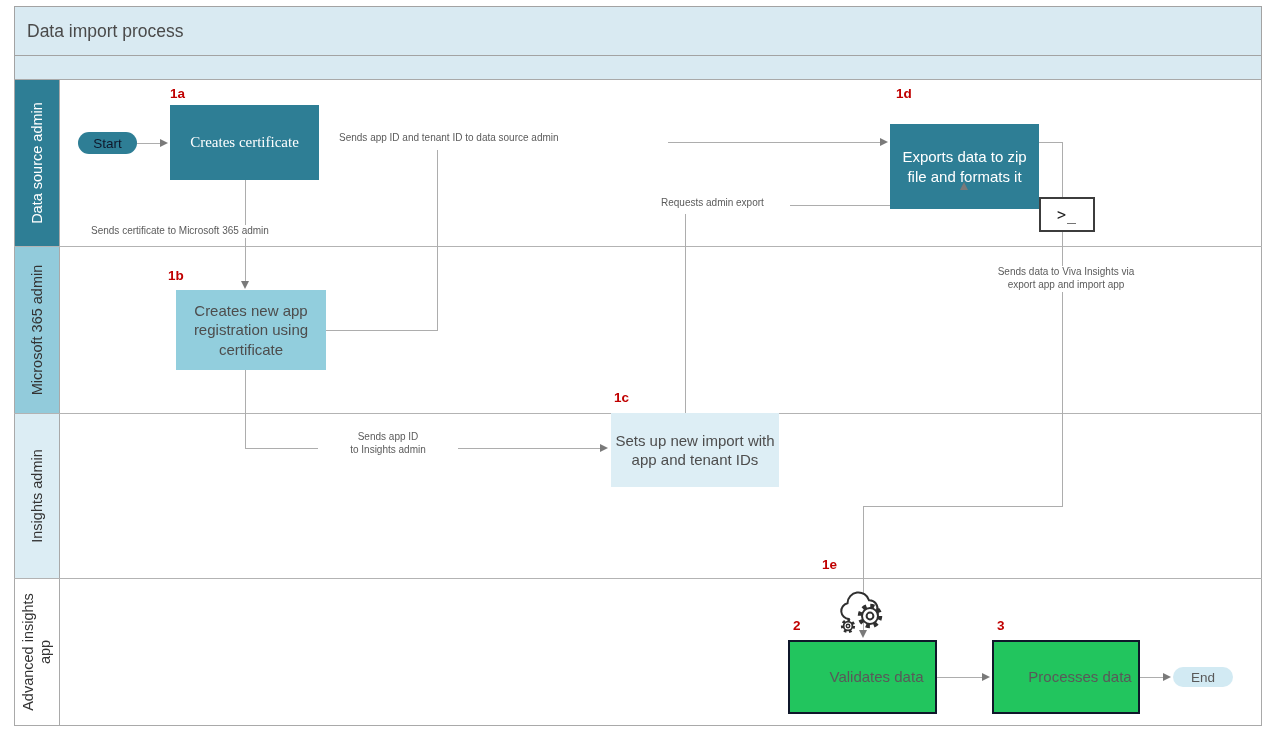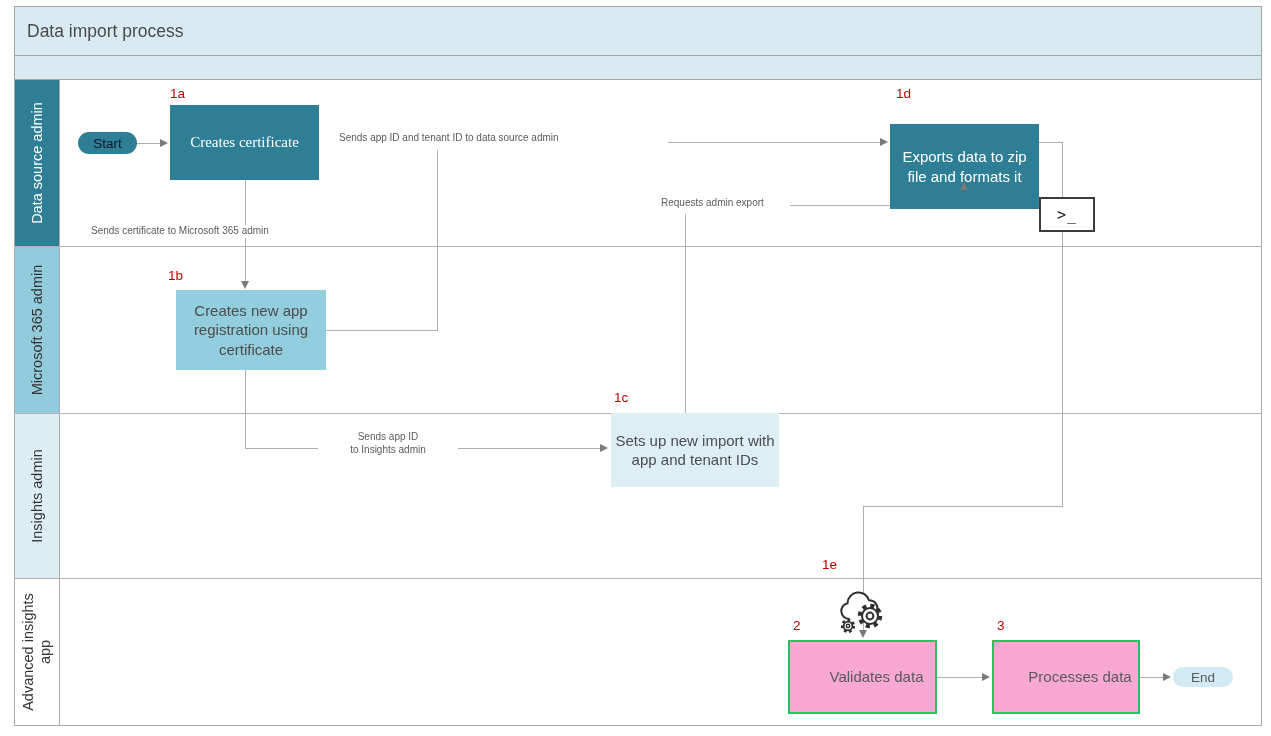--- a/index.html
+++ b/index.html
@@ -29,25 +29,25 @@
   
   .elabel{position:absolute;background:#fff;color:#5b5b5b;font-size:10px;line-height:1.28;
     white-space:nowrap;padding:0 3px;}
   .elabel.multi{white-space:pre-line;text-align:center;padding:0;}
   
   .node{position:absolute;display:flex;align-items:center;justify-content:center;
     text-align:center;box-sizing:border-box;font-size:15px;line-height:1.3;padding:4px;}
   .teal{background:#2e7e95;color:#fff;}
   .blue2{background:#92cedd;color:#4d4d4d;margin-left:6px;}
   .blue3{background:#ddeef5;color:#4d4d4d;}
-  .outline{background:#f9a8d4;border:2px solid #22c55e;color:#595959;padding-left:32px;}
+  .outline{background:#22c55e;border:2px solid #0f172a;color:#595959;padding-left:32px;}
   .pill{position:absolute;border-radius:11px;display:flex;align-items:center;justify-content:center;font-size:13.5px;}
   .pill.start{background:#2e7e95;color:#0f172a;}
   .pill.end{background:#d2eaf3;color:#595959;}
-  .badge{position:absolute;color:#c00000;font-weight:normal;font-size:13.5px;}
+  .badge{position:absolute;color:#c00000;font-weight:bold;font-size:13.5px;}
   .terminal{position:absolute;background:#fff;border:2px solid #3c3c3c;box-sizing:border-box;
     display:flex;align-items:center;justify-content:center;
     font-family:"DejaVu Sans Mono","Liberation Mono",monospace;font-size:15px;color:#222;letter-spacing:1px;}
   .icon-wrap{position:absolute;}
 </style>
 </head>
 <body>
 
 <div class="canvas">
 
@@ -90,20 +90,22 @@
   <div class="h" style="left:863px;top:506px;width:200px;"></div>
   <div class="v" style="left:863px;top:506px;height:125px;"></div>
   <div class="h" style="left:937px;top:677px;width:46px;"></div>
   <div class="h" style="left:1140px;top:677px;width:24px;"></div>
 
   <div class="elabel" style="left:88px;top:225px;">Sends certificate to Microsoft 365 admin</div>
   <div class="elabel" style="left:336px;top:132px;">Sends app ID and tenant ID to data source admin</div>
   <div class="elabel" style="left:658px;top:197px;">Requests admin export</div>
   <div class="elabel multi" style="left:318px;top:431px;width:140px;">Sends app ID
 to Insights admin</div>
+  <div class="elabel multi" style="left:950px;top:266px;width:232px;">Sends data to Viva Insights via
+export app and import app</div>
 
   <div class="pill start" style="left:78px;top:132px;width:59px;height:22px;">Start</div>
 
   <div class="node teal" style="left:170px;top:105px;width:149px;height:75px;font-family:Liberation Serif, serif;">Creates certificate</div>
   <div class="node blue2" style="left:170px;top:290px;width:150px;height:80px;">Creates new app registration using certificate</div>
   <div class="node blue3" style="left:611px;top:413px;width:168px;height:74px;">Sets up new import with app and tenant IDs</div>
   <div class="node teal" style="left:890px;top:107px;width:149px;height:85px;margin-top:17px;">Exports data to zip file and formats it</div>
   <div class="node outline" style="left:788px;top:640px;width:149px;height:74px;">Validates data</div>
   <div class="node outline" style="left:992px;top:640px;width:148px;height:74px;">Processes data</div>
 

